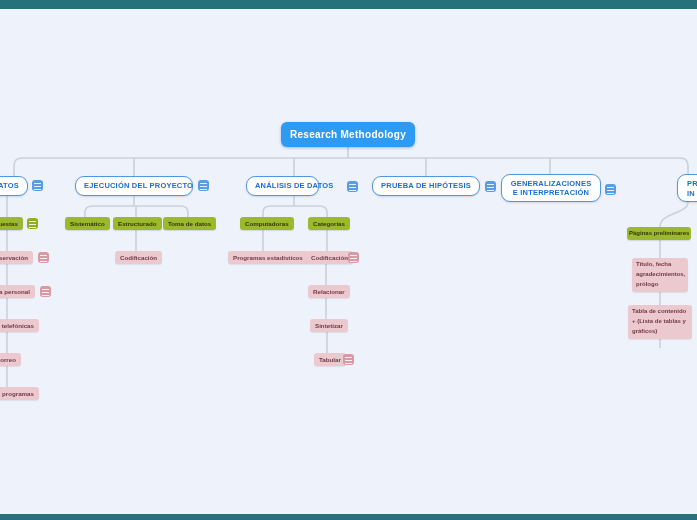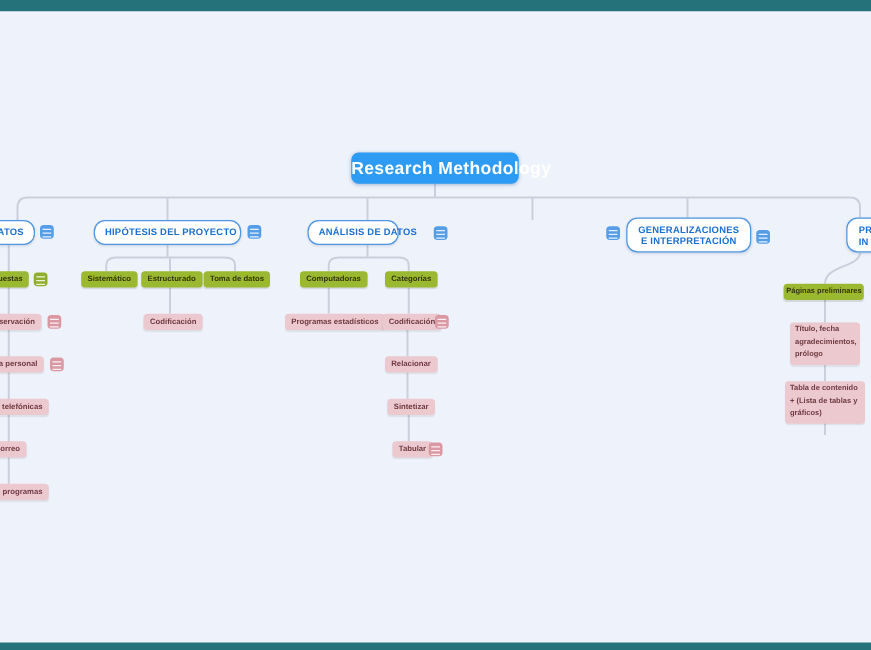--- a/index.html
+++ b/index.html
@@ -4,21 +4,21 @@
 <style>
   html,body{margin:0;padding:0}
   body{font-family:"Liberation Sans",sans-serif}
   #screen{position:relative;width:697px;height:520px;background:#eef2fa;overflow:hidden}
   .bar{position:absolute;left:0;width:697px;background:#26727a}
   .bar.top{top:0;height:9px}
   .bar.bottom{bottom:0;height:6px}
   svg.connectors{position:absolute;left:0;top:0;pointer-events:none}
   .node{position:absolute;box-sizing:border-box;white-space:nowrap;cursor:default}
   .root-node{height:25px;line-height:25px;background:#2d9bf3;border-radius:6px;color:#ffffff;
-    font-weight:bold;font-size:14px;text-align:center;letter-spacing:.3px;
+    font-weight:bold;font-size:10px;text-align:center;letter-spacing:.3px;
     box-shadow:0 1px 3px rgba(30,80,150,.35)}
   .topic{height:20px;line-height:17px;background:#ffffff;border:1.5px solid #4f97e0;border-radius:9px;
     color:#1a6fd0;font-weight:bold;font-size:7.5px;letter-spacing:.2px;text-align:center;
     padding:0 8px;box-shadow:0 1px 2px rgba(60,90,150,.18)}
   .topic.tall{height:28px;white-space:normal;display:flex;align-items:center;justify-content:center;
     line-height:9.5px;padding:0 5px}
   .topic.cutR{display:block;text-align:left;padding:4px 0 0 9px;line-height:10px}
   .topic.cutR span{display:block}
   .sub{height:13px;line-height:13px;background:#9bb930;border-radius:3px;color:#35350a;
     font-weight:bold;font-size:6.2px;padding:0 5px;text-align:center;box-shadow:0 1px 1px rgba(0,0,0,.12)}
@@ -64,26 +64,27 @@
       <path d="M660,291 V305"></path>
       <path d="M660,338 V348"></path>
     </g>
   </svg>
 
   <div class="node root-node" style="left:281px;top:122px;width:134px">Research Methodology</div>
 
   <div class="node topic cutL" style="right:669px;top:176px">ATOS</div>
   <span class="nicon b" style="left:32px;top:180px"></span>
 
-  <div class="node topic" style="left:75px;top:176px;width:118px">HIPÓTESIS DEL PROYECTO</div>
+  <div class="node topic" style="left:75px;top:176px;width:118px">EJECUCIÓN DEL PROYECTO</div>
   <span class="nicon b" style="left:198px;top:180px"></span>
 
   <div class="node topic" style="left:246px;top:176px;width:73px">ANÁLISIS DE DATOS</div>
   <span class="nicon b" style="left:347px;top:181px"></span>
 
+  <div class="node topic" style="left:372px;top:176px;width:108px">PRUEBA DE HIPÓTESIS</div>
   <span class="nicon b" style="left:485px;top:181px"></span>
 
   <div class="node topic tall" style="left:501px;top:174px;width:100px">GENERALIZACIONES E INTERPRETACIÓN</div>
   <span class="nicon b" style="left:605px;top:184px"></span>
 
   <div class="node topic tall cutR" style="left:677px;top:174px;width:70px">
     <span>PR</span>
     <span>IN</span>
   </div>
 

